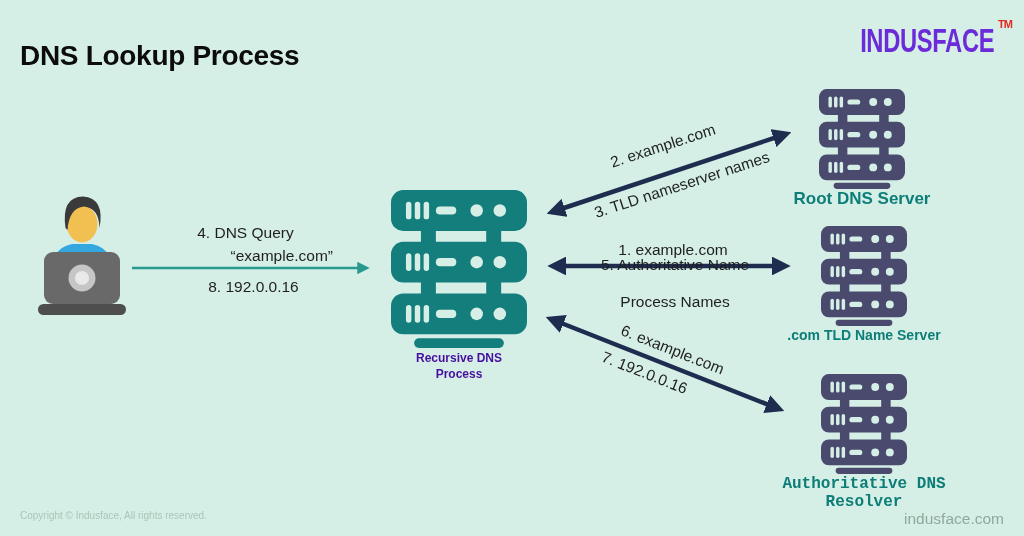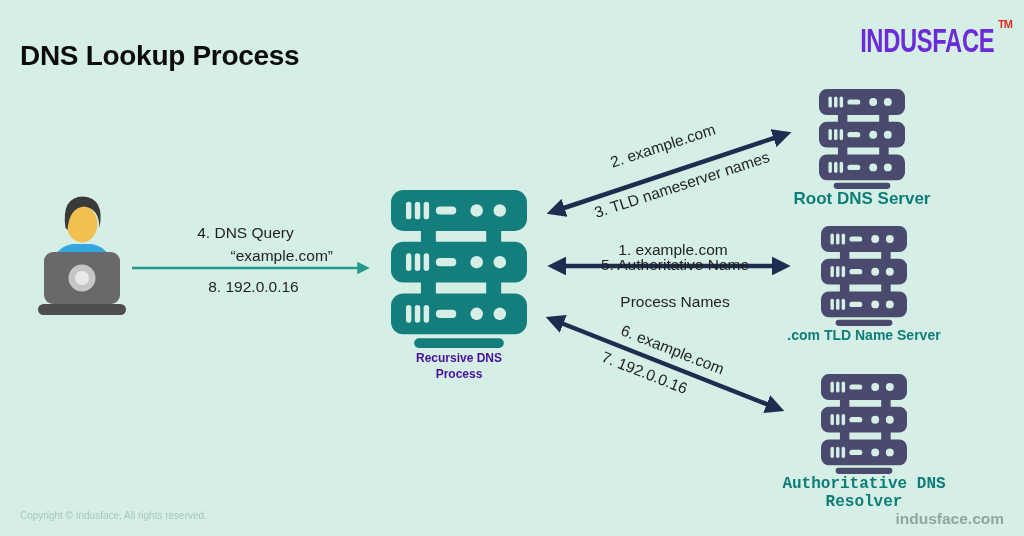--- a/index.html
+++ b/index.html
@@ -27,21 +27,21 @@
   #q1b{left:158px;top:247px;width:175px;text-align:right;}
   #q8{left:166px;top:278px;width:175px;}
   #a2{left:593px;top:137px;width:140px;transform:rotate(-18deg);}
   #a3{left:568px;top:176px;width:228px;transform:rotate(-18deg);}
   #a4{left:598px;top:241px;width:150px;}
   #a5a{left:580px;top:256px;width:190px;}
   #a5b{left:580px;top:293px;width:190px;}
   #a6{left:600px;top:341px;width:145px;transform:rotate(21.5deg);}
   #a7{left:582px;top:364px;width:125px;transform:rotate(21.5deg);}
   #footer-left{left:20px;top:510px;font-size:10px;color:var(--footer_gray);}
-  #footer-right{right:20px;top:510px;font-size:15.5px;color:#90a89c;font-weight:bold;}
+  #footer-right{right:20px;top:510px;font-size:15.5px;color:#90a89c;}
   #arrow-layer{left:0;top:0;}
   .server-teal{fill:var(--teal_icon);}
   .server-navy{fill:var(--navy_icon);}
 </style>
 </head>
 <body>
 
 <div id="canvas">
 
   <svg width="0" height="0" style="position:absolute" aria-hidden="true">

